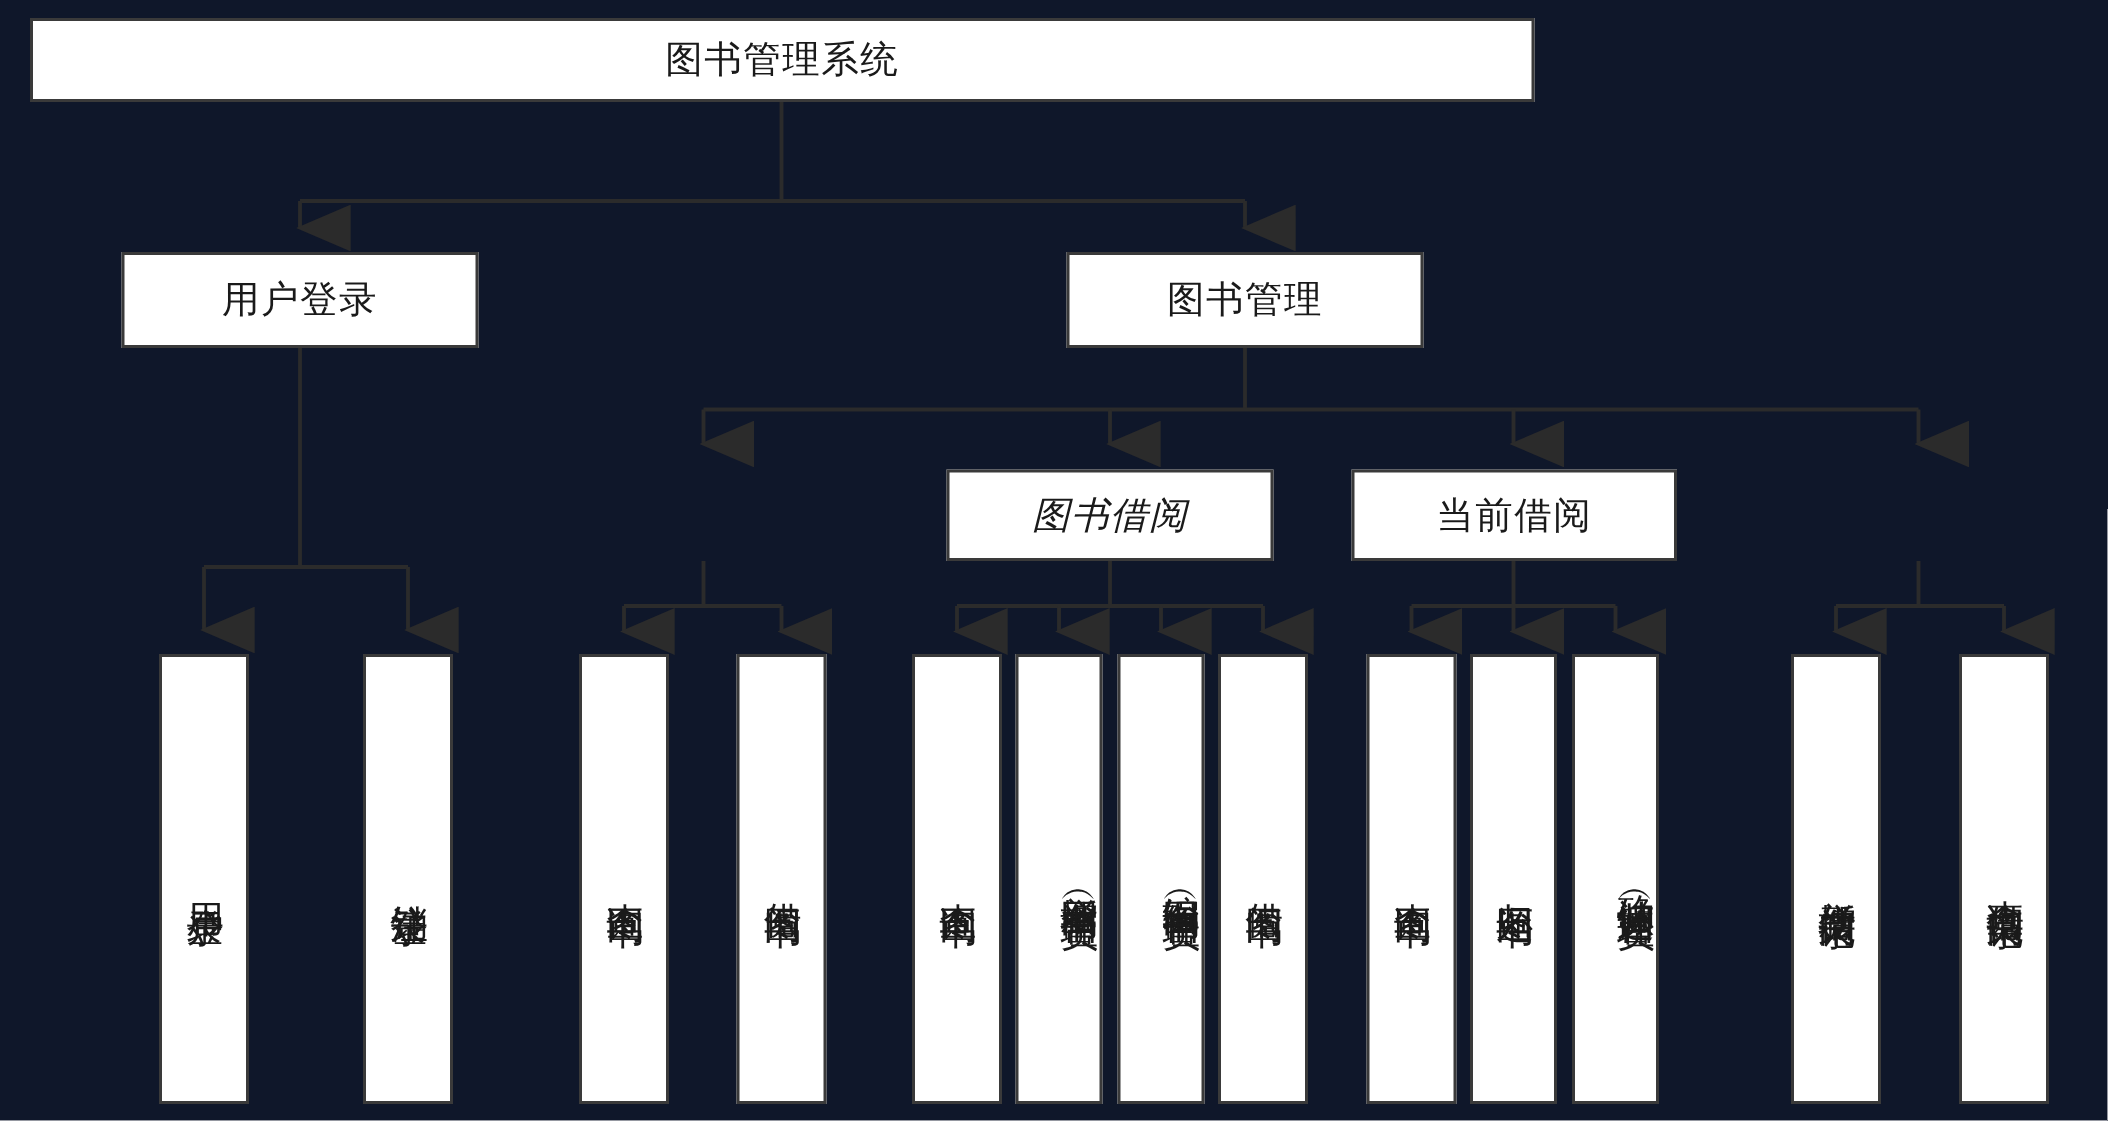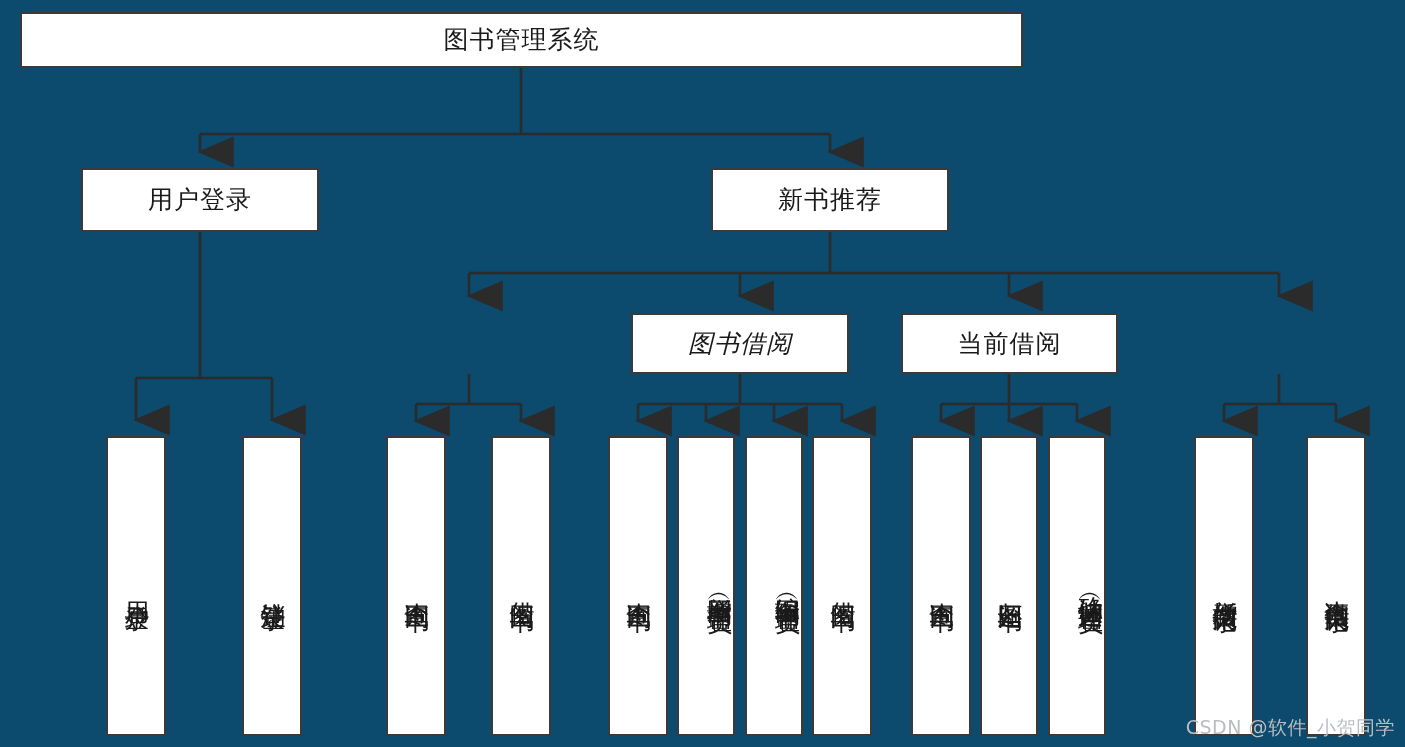--- a/index.html
+++ b/index.html
@@ -8,21 +8,21 @@
     padding: 0;
     background: #ffffff;
   }
   body {
     font-family: "DejaVu Sans", "Liberation Sans", sans-serif;
   }
   #diagram-root {
     position: relative;
     width: 1405px;
     height: 747px;
-    background: #0c4a6e;
+    background: #0f172a;
     overflow: hidden;
   }
   #edge-layer {
     position: absolute;
     left: 0;
     top: 0;
     width: 1405px;
     height: 747px;
     pointer-events: none;
   }
@@ -133,21 +133,21 @@
   </svg>
 
   <div class="node horiz root" style="left:20px; top:12px; width:1003px; height:56px;">
     <span>图书管理系统</span>
   </div>
 
   <div class="node horiz" style="left:81px; top:168px; width:238px; height:64px;">
     <span>用户登录</span>
   </div>
   <div class="node horiz" style="left:711px; top:168px; width:238px; height:64px;">
-    <span>新书推荐</span>
+    <span>图书管理</span>
   </div>
 
   <div class="node horiz" style="left:631px; top:313px; width:218px; height:61px;font-style:italic;">
     <span>图书借阅</span>
   </div>
   <div class="node horiz" style="left:901px; top:313px; width:217px; height:61px;">
     <span>当前借阅</span>
   </div>
 
   <div class="node leaf" style="left:106px; top:436px; width:60px; height:300px;">
@@ -187,15 +187,14 @@
     <span class="vtext">确认归还（管理员）</span>
   </div>
 
   <div class="node leaf" style="left:1194px; top:436px; width:60px; height:300px;">
     <span class="vtext">新增借阅记录</span>
   </div>
   <div class="node leaf" style="left:1306px; top:436px; width:60px; height:300px;">
     <span class="vtext">查询借阅记录</span>
   </div>
 
-  <div class="watermark">CSDN @软件_小贺同学</div>
 
 </div>
 
 </body></html>

